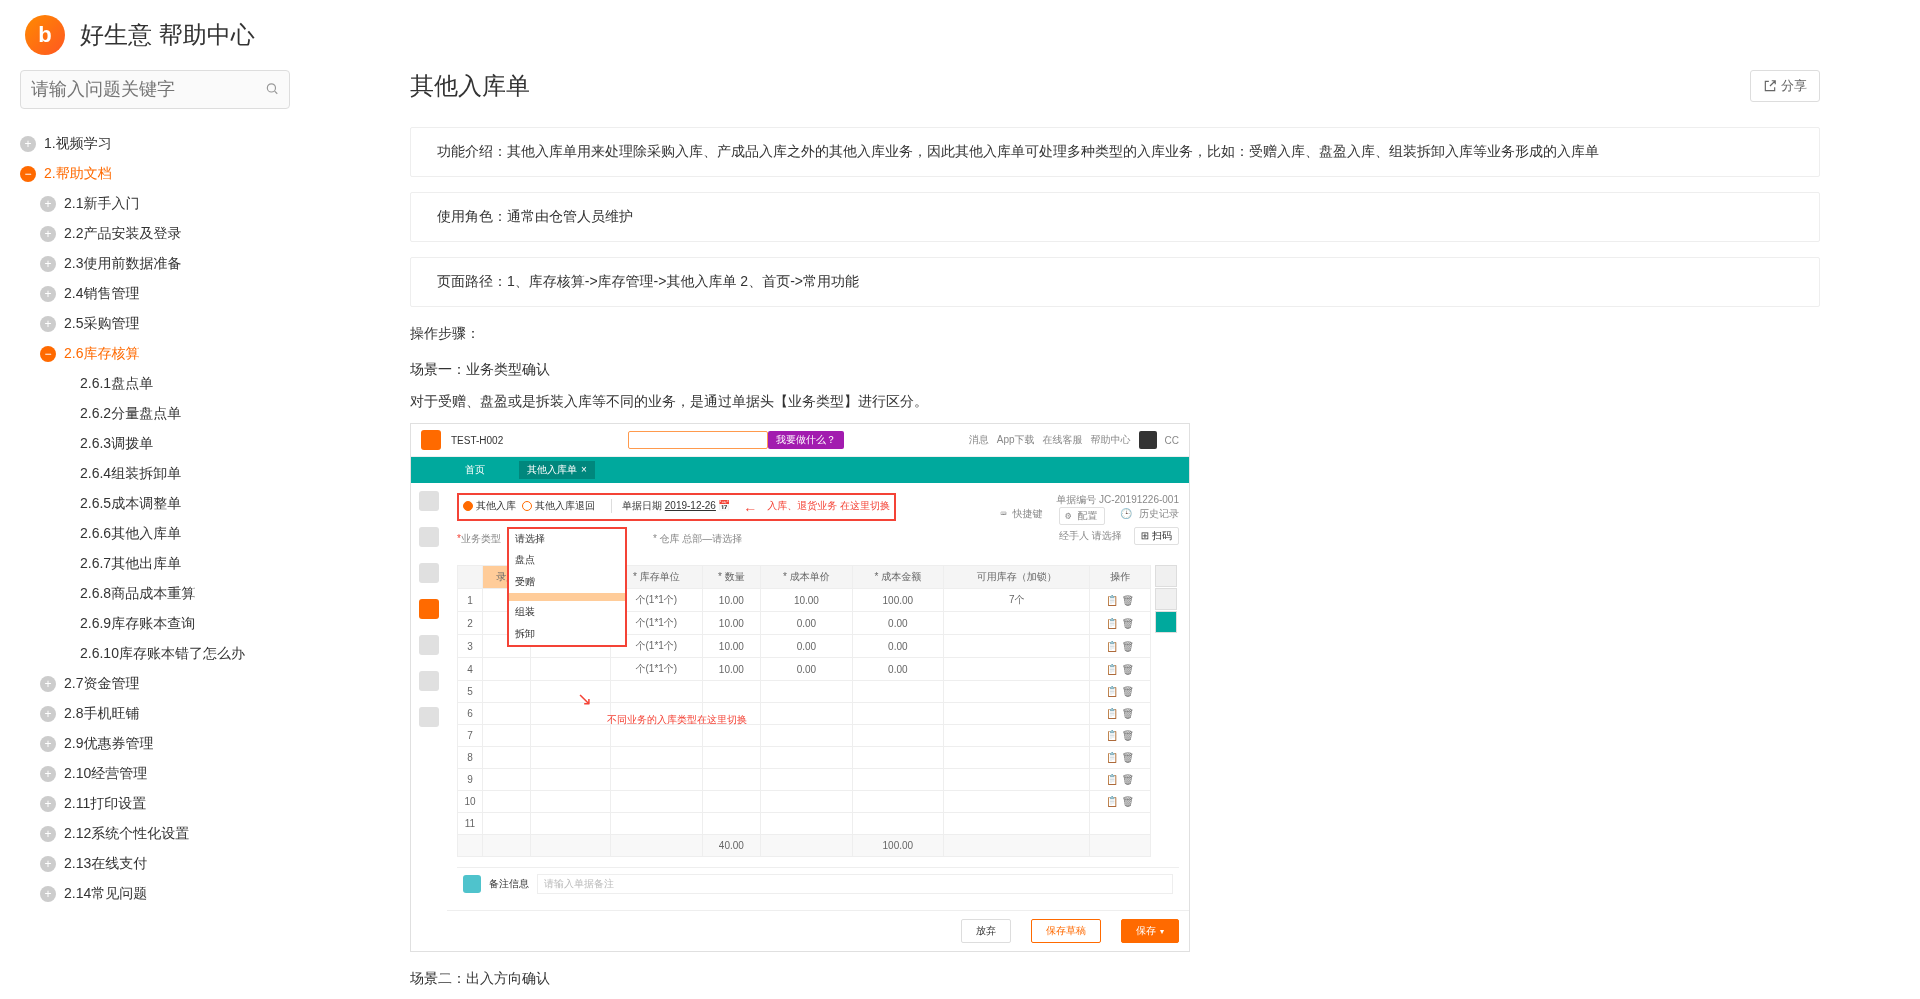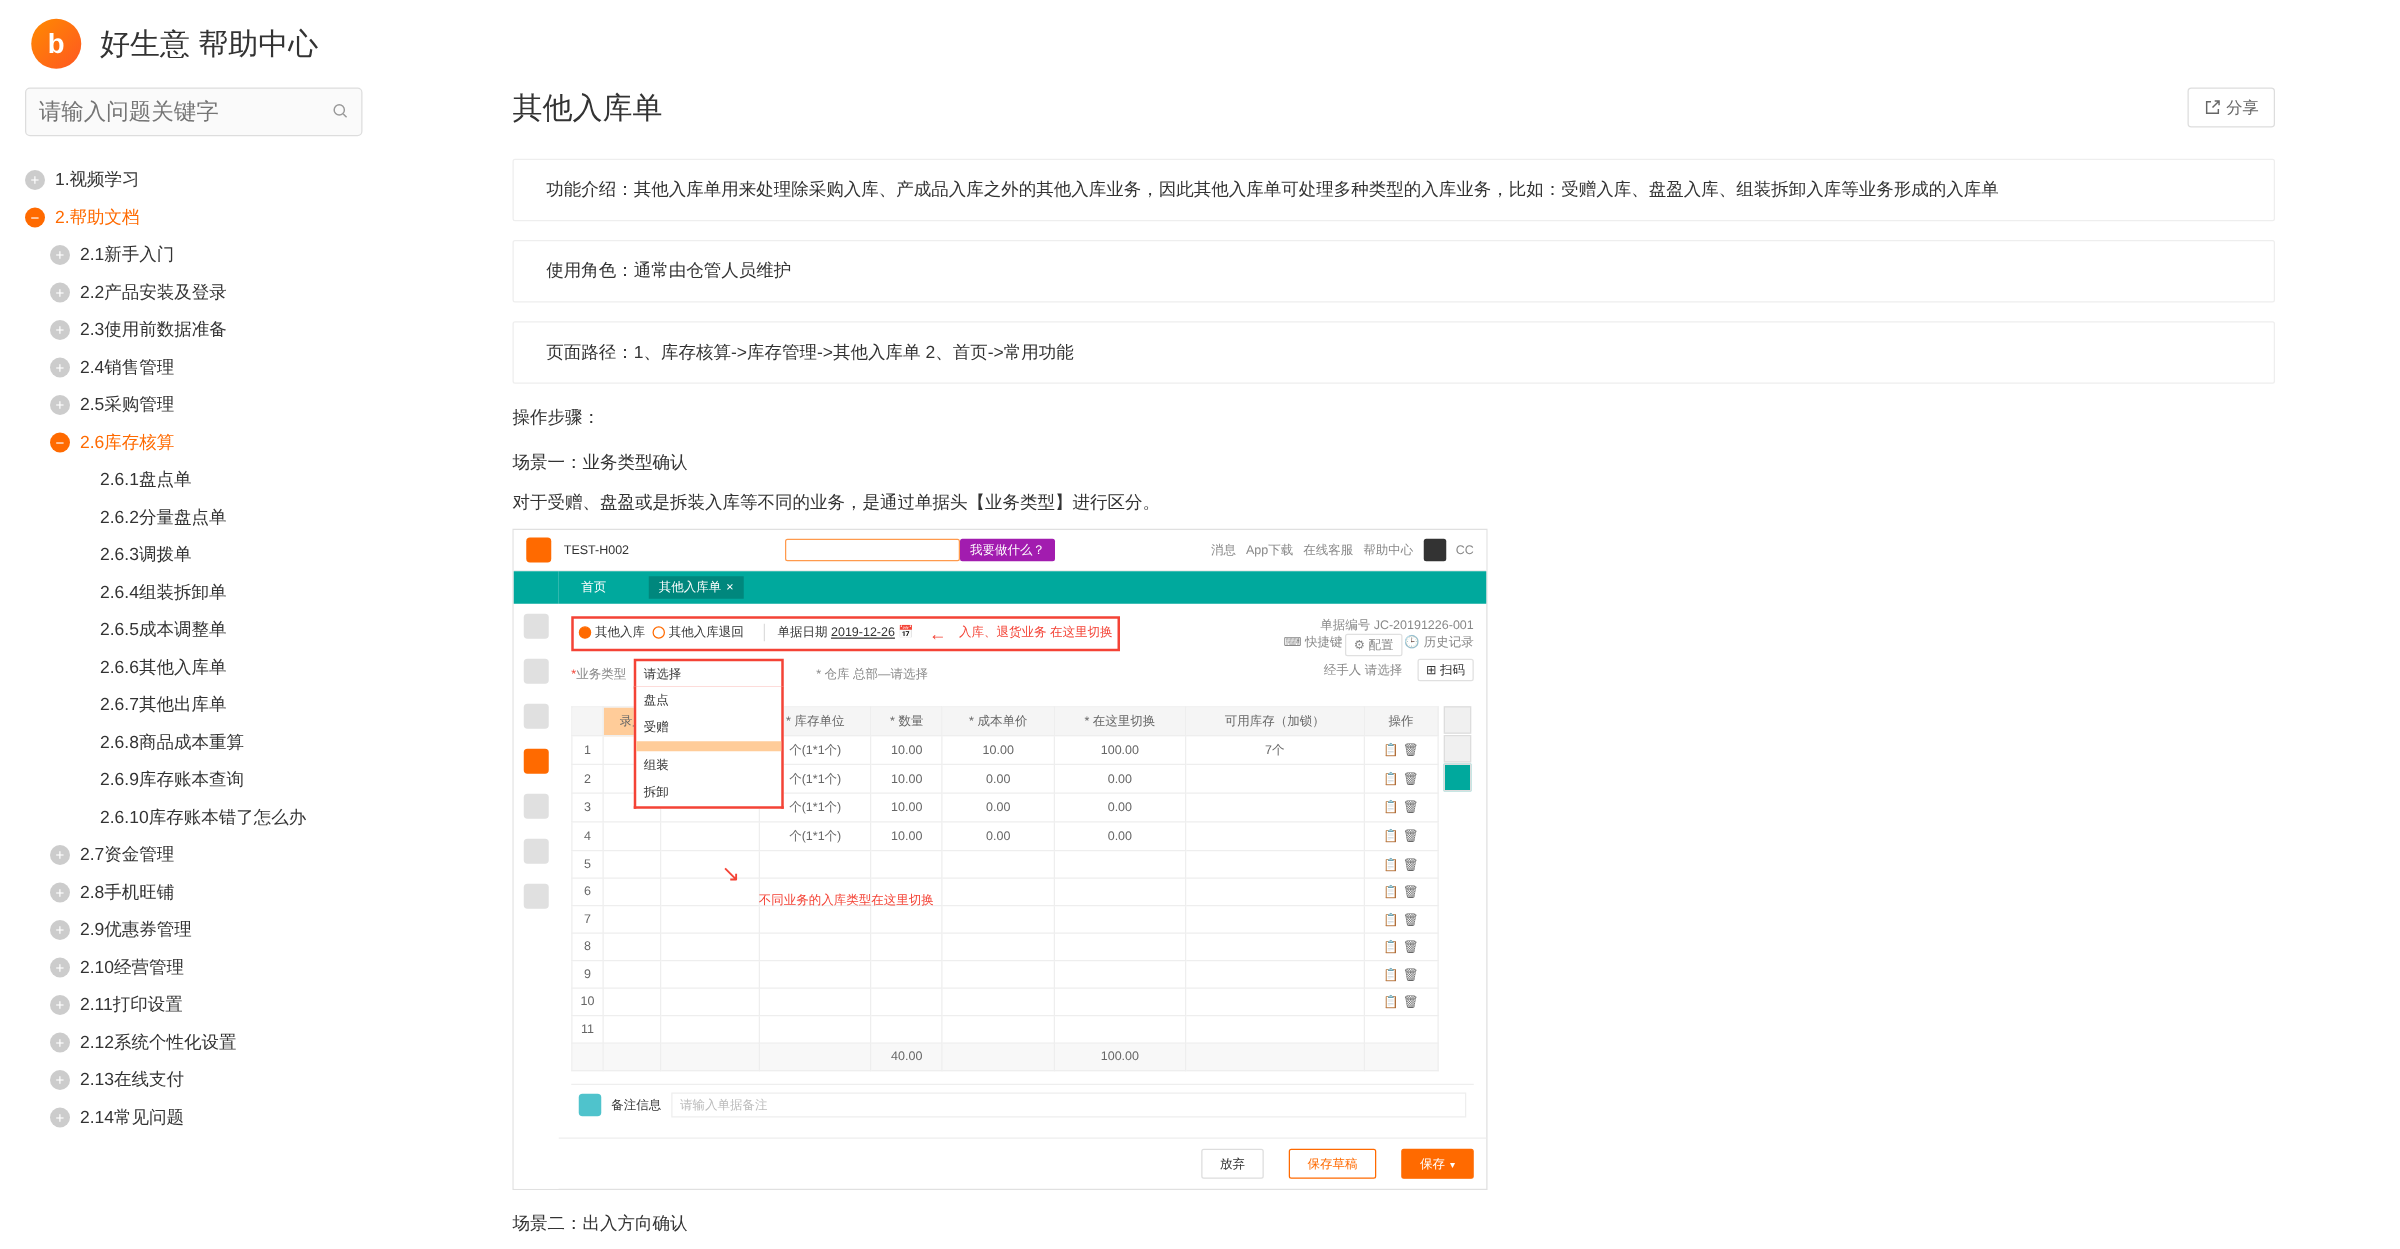--- a/index.html
+++ b/index.html
@@ -64,21 +64,21 @@
 
 .mock-content { padding: 10px; position: relative; }
 .mock-row1 { display: flex; align-items: flex-start; gap: 6px; border: 2px solid #f44336; padding: 4px; margin-bottom: 6px; }
 .mock-radio { display: flex; align-items: center; gap: 3px; }
 .mock-radio-dot { width: 10px; height: 10px; border: 1px solid #ff6a00; border-radius: 50%; display: inline-block; }
 .mock-radio-dot.checked { background: #ff6a00; }
 .mock-date-sep { border-left: 1px solid #ddd; padding-left: 10px; margin-left: 10px; }
 .mock-red-arrow1 { color: #f44336; font-size: 14px; margin-left: 6px; }
 .mock-red-label1 { color: #f44336; margin-left: 4px; }
 .mock-doc-no { color: #888; }
-.mock-right-links { display: flex; gap: 2px; color: #888; }
+.mock-right-links { display: flex; gap: 16px; color: #888; font-family: Liberation Mono, monospace; }
 .mock-right-cfg { border: 1px solid #e0e0e0; padding: 1px 6px; border-radius: 2px; }
 
 .mock-row2 { display: flex; gap: 6px; align-items: center; margin-bottom: 6px; }
 .mock-field { color: #888; }
 .mock-req { color: #f44336; }
 .mock-dropdown { border: 2px solid #f44336; width: 120px; padding: 3px 6px; position: relative; }
 .mock-dropdown-list { position: absolute; top: 100%; left: -2px; width: calc(100% + 4px); border: 2px solid #f44336; border-top: none; background: #fff; z-index: 10; }
 .mock-dd-item { padding: 4px 6px; }
 .mock-dd-item.sel { background: #ffcc99; }
 
@@ -307,21 +307,21 @@
               <div style="flex:1;">
                 <table class="mock-table">
                   <thead>
                       <tr>
                     <th class="num-col"></th>
                     <th style="background:#ffcc99;">录入</th>
                     <th>规格型号</th>
                     <th>* <span>库存单位</span></th>
                     <th>* <span>数量</span></th>
                     <th>* <span>成本单价</span></th>
-                    <th>* <span>在这里切换</span></th>
+                    <th>* <span>成本金额</span></th>
                     <th>可用库存（加锁）</th>
                     <th>操作</th>
                   </tr>
                     </thead>
                   <tbody>
                     <tr>
                         <td>1</td>
                         <td></td>
                         <td></td>
                         <td>个(1*1个)</td>

